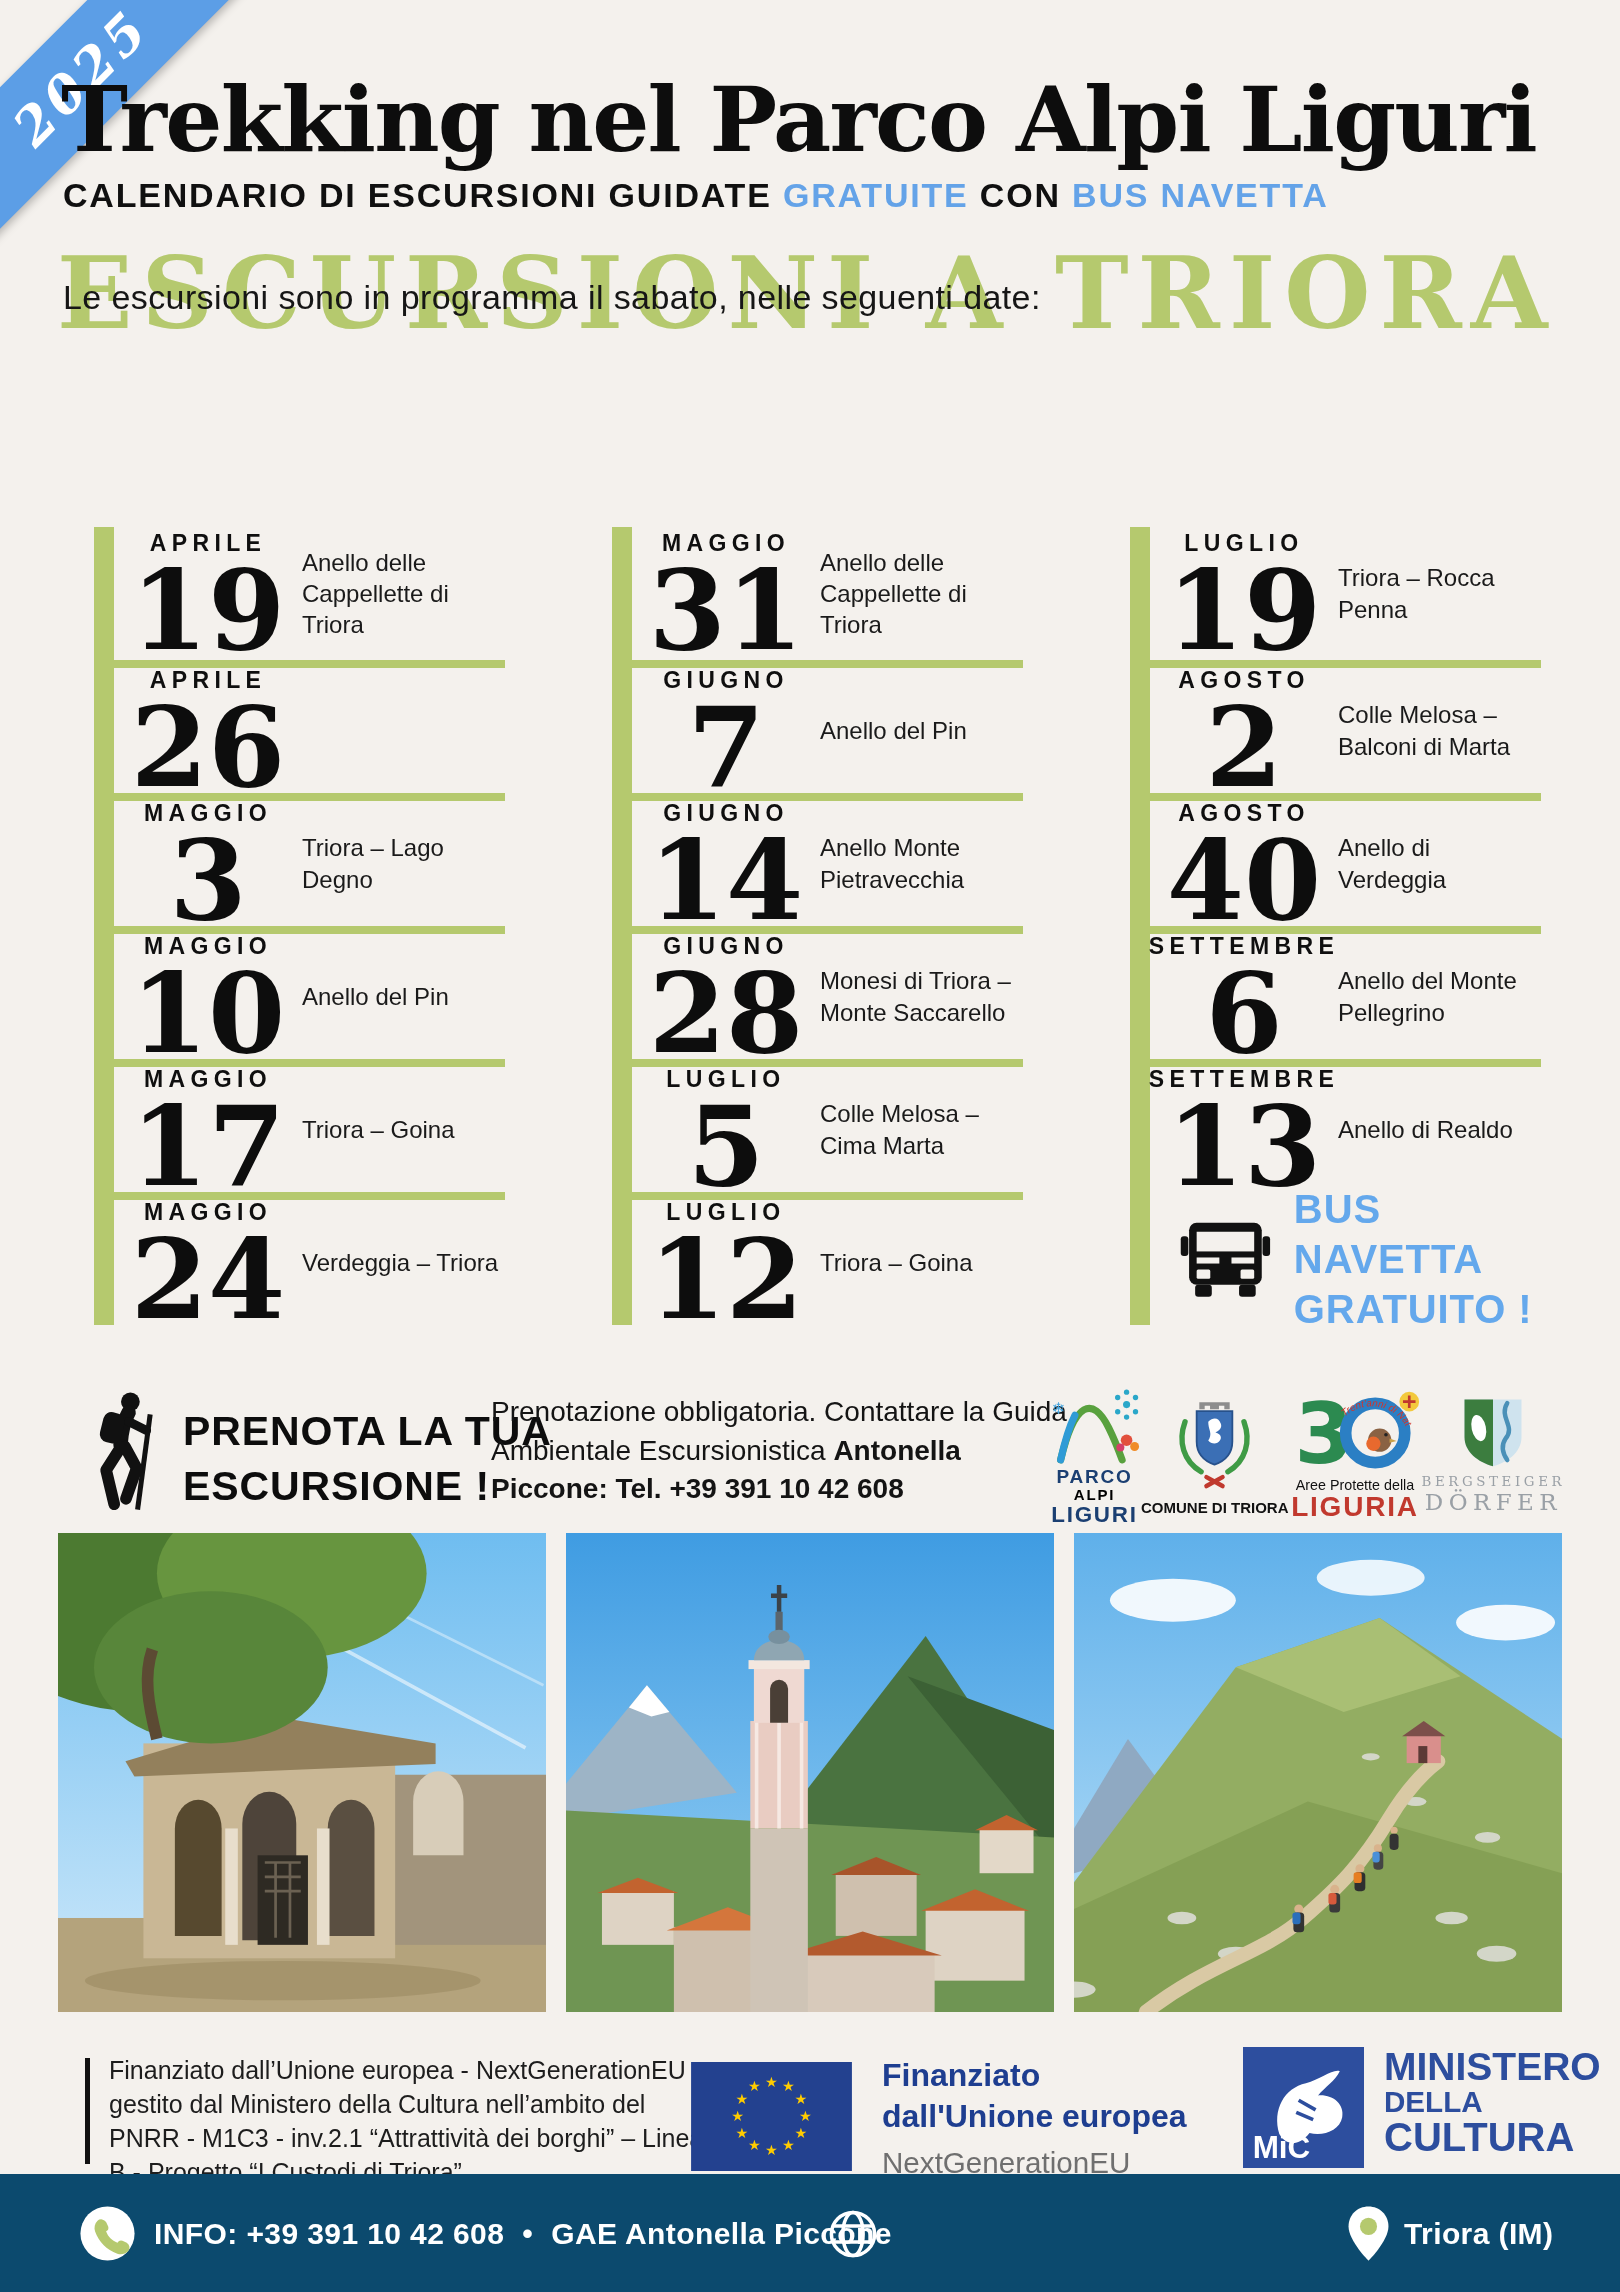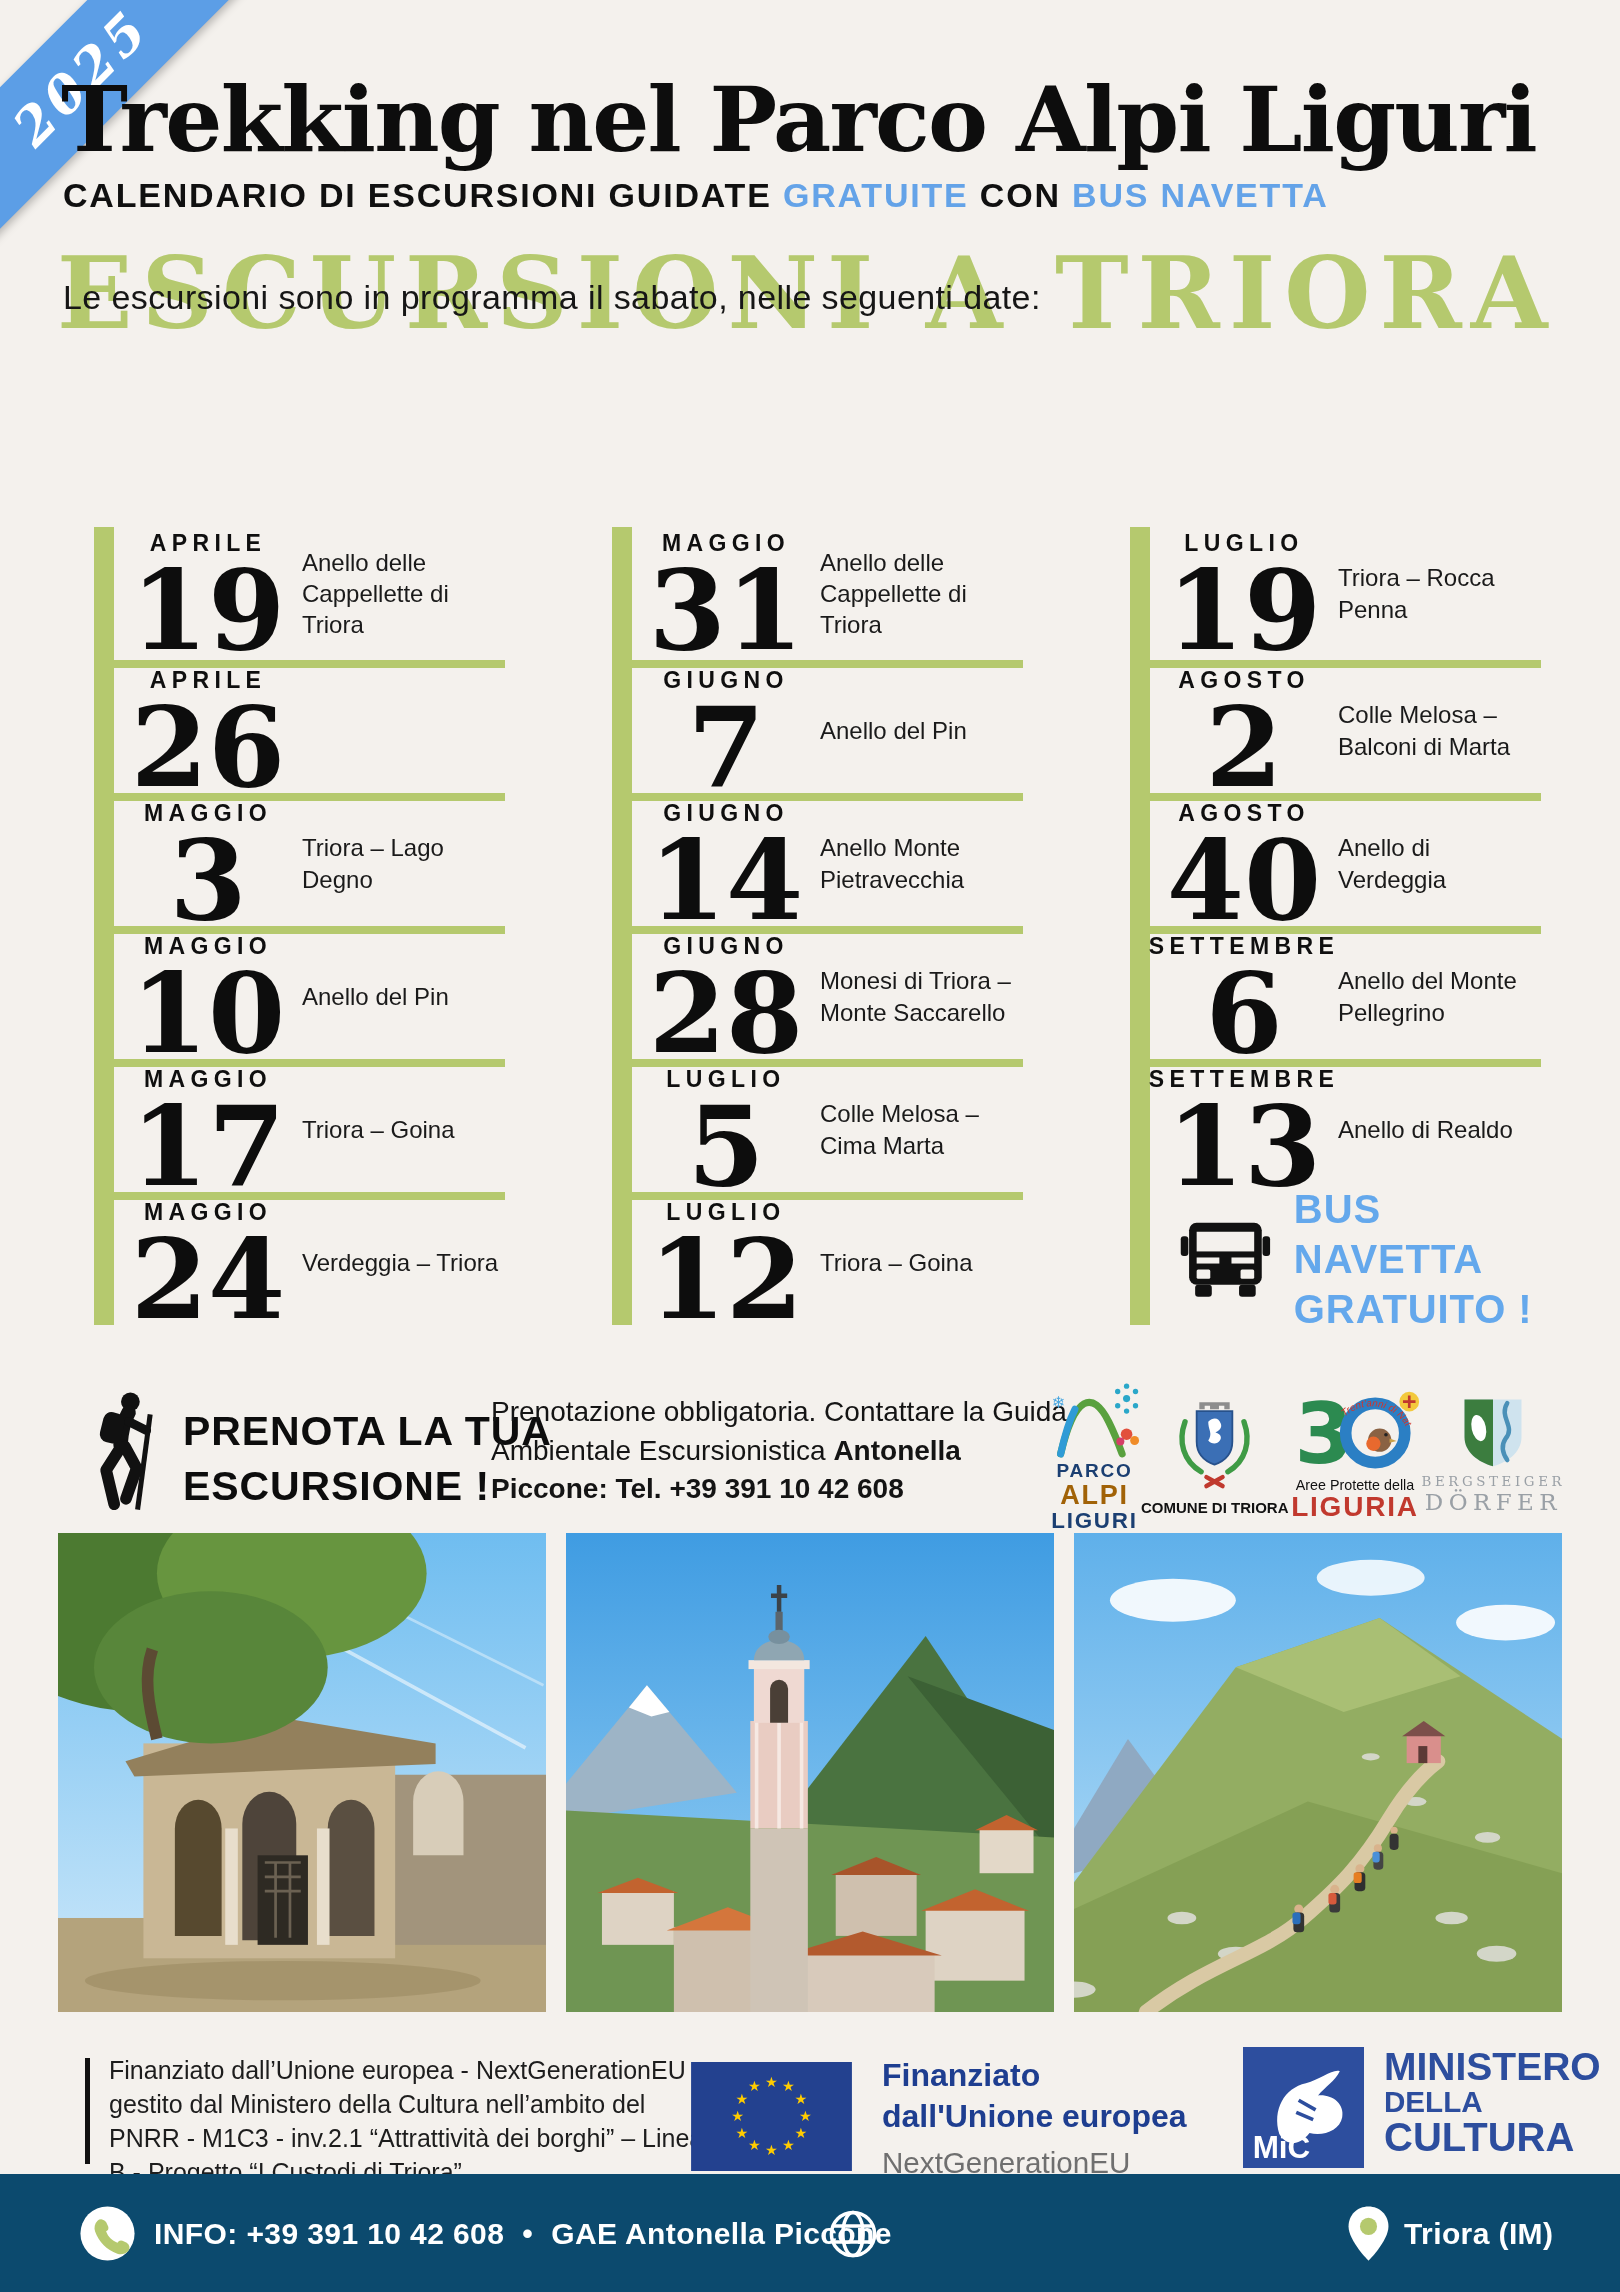--- a/index.html
+++ b/index.html
@@ -40,21 +40,21 @@
   .booking{position:absolute;left:58px;top:1384px;width:1504px;height:143px;}
   .hiker{position:absolute;left:31px;top:7.2px;}
   .cta{position:absolute;left:125px;top:19.7px;font-weight:800;font-size:41px;line-height:1.35;
     color:#0d0d0d;letter-spacing:0.9px;}
   .book-text{position:absolute;left:433px;top:9px;width:582px;font-size:28px;line-height:1.38;color:#141414;}
   .book-text b{font-weight:700;}
   .logo-row{position:absolute;left:990px;top:0px;width:514px;height:143px;display:flex;
     align-items:center;justify-content:space-between;}
   .logo{display:flex;flex-direction:column;align-items:center;text-align:center;}
   .logo-parco-l1{font-weight:700;font-size:19px;color:#1b3f72;letter-spacing:1.8px;line-height:1.05;}
-  .logo-parco-l2{font-weight:700;font-size:27px;color:#a16207;letter-spacing:1.8px;line-height:1.05;}
+  .logo-parco-l2{font-weight:700;font-size:15px;color:#000000;letter-spacing:1.8px;line-height:1.05;}
   .logo-parco-l3{font-weight:700;font-size:22.4px;color:#1b3f72;letter-spacing:1.8px;line-height:1.05;}
   .logo-comune{font-weight:700;font-size:15px;color:#111;margin-top:3.6px;white-space:nowrap;}
   .logo-aree-cap{font-size:14.3px;color:#111;margin-top:1.8px;white-space:nowrap;}
   .logo-aree-name{font-weight:700;font-size:28px;color:#c1392e;letter-spacing:1.8px;line-height:1;}
   .logo-berg-l1{font-family:"DejaVu Serif",serif;font-size:13.4px;color:#9aa0a6;letter-spacing:3.6px;margin-top:5.4px;}
   .logo-berg-l2{font-family:"DejaVu Serif",serif;font-size:23px;color:#9aa0a6;letter-spacing:5.4px;}
 
   
   .photos{position:absolute;left:58px;top:1533px;width:1504px;height:479px;display:flex;gap:19.7px;}
   .photo{flex:1;overflow:hidden;}

